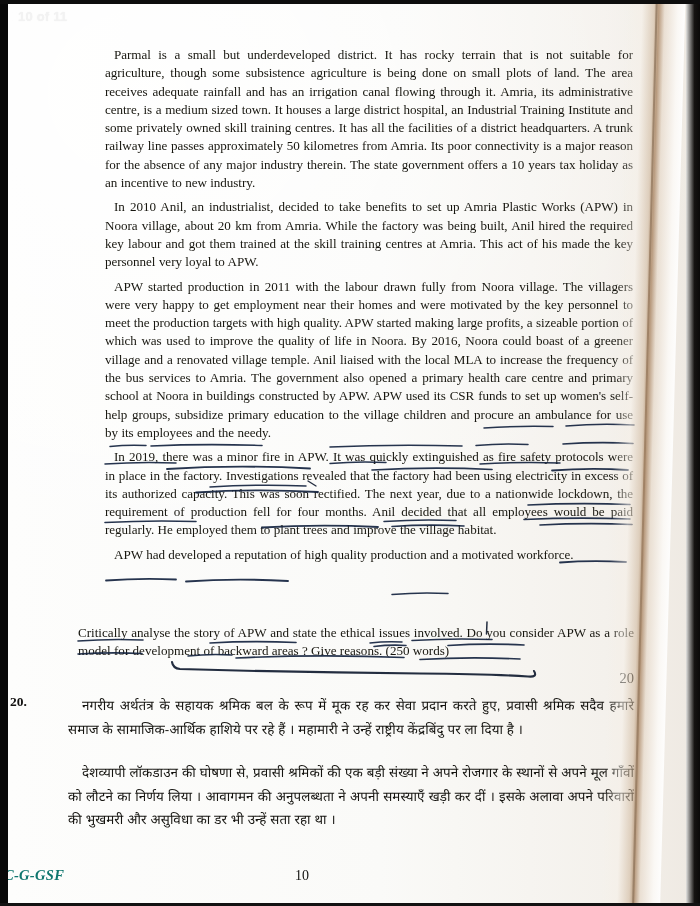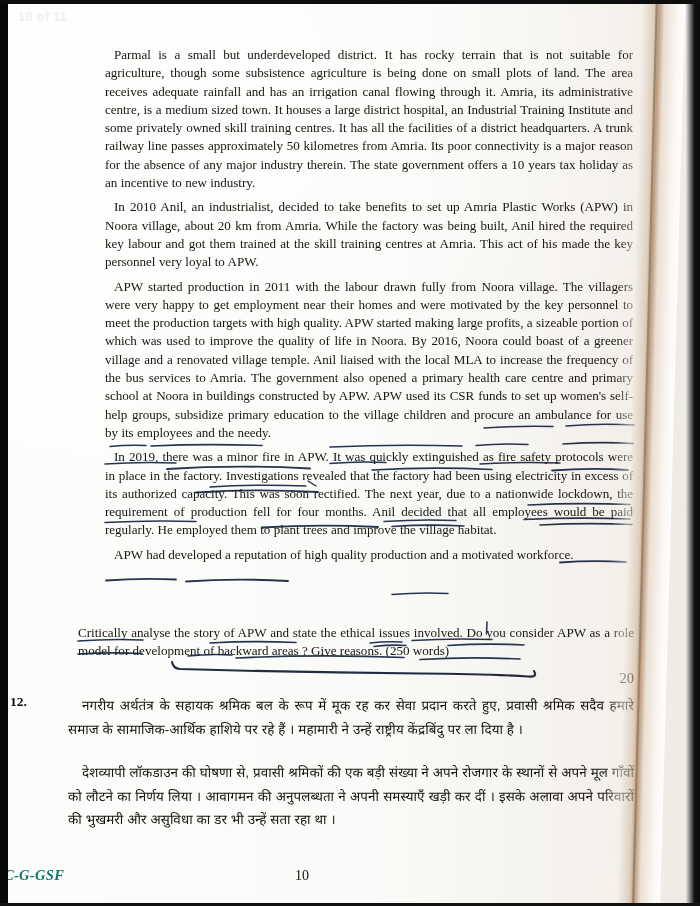--- a/index.html
+++ b/index.html
@@ -244,21 +244,21 @@
   </div>
 
   <div class="q-block">
     <p class="q-text">Critically analyse the story of APW and state the ethical issues involved. Do you consider APW as a role model for development of backward areas ? Give reasons. (250 words)</p>
   </div>
 
   <div class="marks-wrap">
     <div class="marks">20</div>
   </div>
 
-  <div class="hindi-qno">12.</div>
+  <div class="hindi-qno">20.</div>
   <div class="hindi-block">
     <p class="hindi-para">नगरीय अर्थतंत्र के सहायक श्रमिक बल के रूप में मूक रह कर सेवा प्रदान करते हुए, प्रवासी श्रमिक सदैव हमारे समाज के सामाजिक-आर्थिक हाशिये पर रहे हैं । महामारी ने उन्हें राष्ट्रीय केंद्रबिंदु पर ला दिया है ।</p>
     <p class="hindi-para">देशव्यापी लॉकडाउन की घोषणा से, प्रवासी श्रमिकों की एक बड़ी संख्या ने अपने रोजगार के स्थानों से अपने मूल गाँवों को लौटने का निर्णय लिया । आवागमन की अनुपलब्धता ने अपनी समस्याऍं खड़ी कर दीं । इसके अलावा अपने परिवारों की भुखमरी और असुविधा का डर भी उन्हें सता रहा था ।</p>
   </div>
 
   <div class="pen-layer">
     <svg viewBox="0 0 700 906" xmlns="http://www.w3.org/2000/svg">
 
       <path class="ink" d="M484 428 Q520 425.5 553 426.5" stroke-width="1.5"></path>
       <path class="ink" d="M566 426 Q600 423 634 425" stroke-width="1.6"></path>

